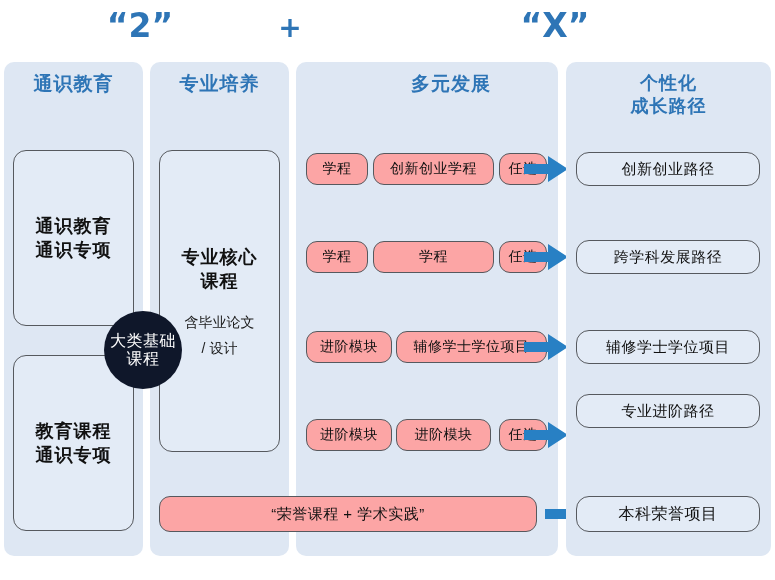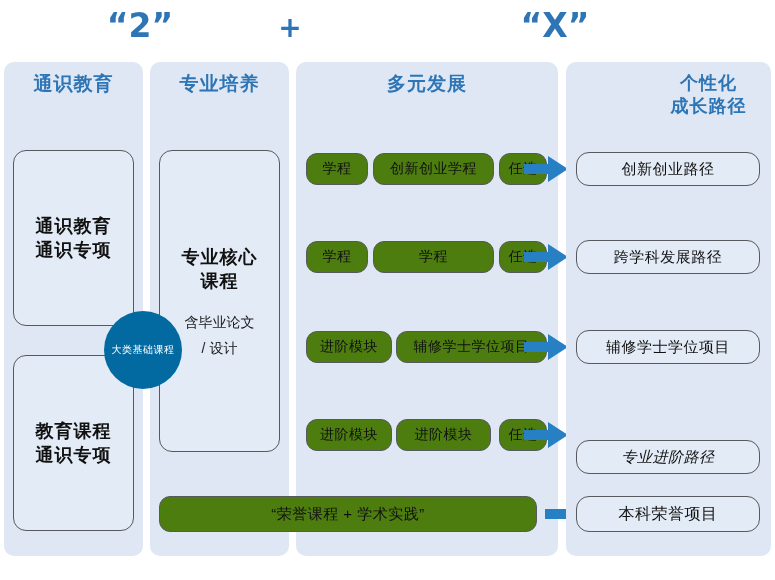--- a/index.html
+++ b/index.html
@@ -31,22 +31,22 @@
   #formula-x     { left: 520px; top: 6px;  width: 70px;  text-align: center; font-size: 33px; }
 
   
   .col-panel {
     position: absolute;
     background: #DEE7F3;
     border-radius: 10px;
   }
   #col-1 { left: 4px;   top: 62px; width: 139px; height: 494px; }
   #col-2 { left: 150px; top: 62px; width: 139px; height: 494px; }
-  #col-3 { left: 296px; top: 62px; width: 262px; height: 494px; }
-  #col-4 { left: 566px; top: 62px; width: 205px; height: 494px; padding-left: 40px; }
+  #col-3 { left: 296px; top: 62px; width: 262px; height: 494px; padding-left: 24px; }
+  #col-4 { left: 566px; top: 62px; width: 205px; height: 494px; }
 
   .col-title {
     position: absolute;
     top: 10px;
     width: 100%;
     text-align: center;
     color: #2E75B6;
     font-weight: bold;
     font-size: 19px;
     line-height: 24px;
@@ -72,21 +72,21 @@
 
   
   #box-ge-core    { left: 13px; top: 150px; width: 121px; height: 176px; }
   #box-ge-special { left: 13px; top: 355px; width: 121px; height: 176px; }
   
   #box-major-core { left: 159px; top: 150px; width: 121px; height: 302px; }
 
   
   .pill {
     position: absolute;
-    background: #4d7c0f;
+    background: #fca5a5;
     border: 1.4px solid #56595E;
     border-radius: 11px;
     display: flex;
     align-items: center;
     justify-content: center;
     font-size: 14px;
     color: #111111;
     white-space: nowrap;
     letter-spacing: 0.5px;
   }
@@ -115,28 +115,28 @@
     letter-spacing: 0.5px;
     white-space: nowrap;
   }
 
   
   #circle-basic {
     position: absolute;
     left: 104px; top: 311px;
     width: 78px; height: 78px;
     border-radius: 50%;
-    background: #0369a1;
+    background: #0f172a;
     color: #ffffff;
     display: flex;
-    flex-direction: row;
+    flex-direction: column;
     align-items: center;
     justify-content: center;
     text-align: center;
-    font-size: 10px;
+    font-size: 16px;
     line-height: 18px;
     letter-spacing: 0.5px;
     z-index: 5;
   }
 
   
   .arrow { position: absolute; width: 44px; height: 26px; }
   .arrow svg { display: block; width: 100%; height: 100%; }
 </style>
 </head>
@@ -228,16 +228,16 @@
   <div class="col-panel" id="col-4">
     <div class="col-title">
       <div>个性化</div>
       <div>成长路径</div>
     </div>
   </div>
 
   <div class="path-box" style="top:152px;">创新创业路径</div>
   <div class="path-box" style="top:240px;">跨学科发展路径</div>
   <div class="path-box" style="top:330px;">辅修学士学位项目</div>
-  <div class="path-box" style="top:440px;font-style:italic;">专业进阶路径</div>
+  <div class="path-box" style="top:394px;">专业进阶路径</div>
   <div class="path-box" style="top:496px; height:36px; font-size:16px;">本科荣誉项目</div>
 
 </div>
 
 </body></html>

